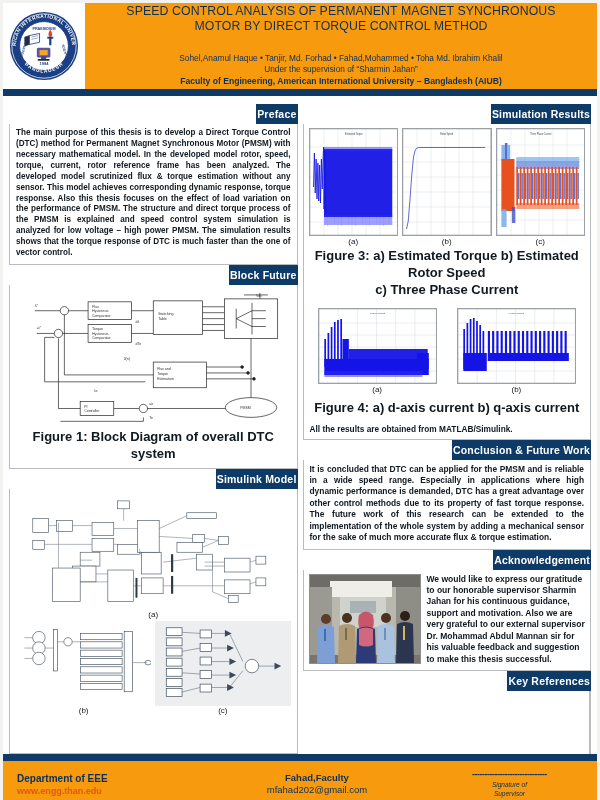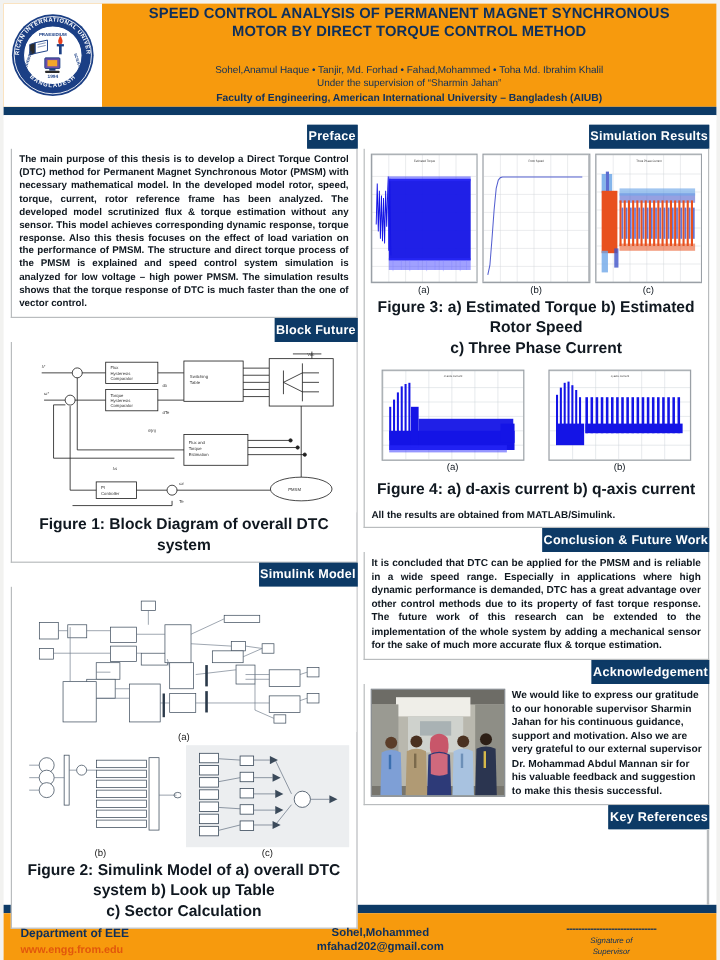--- a/index.html
+++ b/index.html
@@ -27,21 +27,21 @@
     width:82px;min-width:82px;background:#ffffff;
     display:flex;align-items:center;justify-content:center;
   }
   .seal{width:74px;height:74px;display:block;}
   .header-text{
     flex:1;display:flex;flex-direction:column;
     align-items:center;justify-content:center;
     text-align:center;padding:3px 8px 4px 8px;box-sizing:border-box;
   }
   .title-line{
-    font-size:12.3px;font-weight:bold;color:#0d2f5c;
+    font-size:12.3px;font-weight:normal;color:#0d2f5c;
     line-height:1.17;letter-spacing:.1px;
   }
   .authors{
     font-size:8.3px;color:#0d2f5c;margin-top:20px;line-height:1.25;
   }
   .supervision{font-size:8.3px;color:#0d2f5c;line-height:1.25;}
   .faculty{font-size:8.6px;font-weight:bold;color:#0d2f5c;margin-top:2px;line-height:1.25;}
 
   .top-navy-band{height:7px;background:#0d3a66;}
   .band-gap{height:4px;background:#ffffff;}
@@ -118,21 +118,21 @@
   .footer-band{height:7px;background:#0d3a66;}
   .footer{
     height:46px;background:#f79a0d;display:flex;align-items:center;
     padding:0 14px;box-sizing:border-box;
   }
   .foot-left{width:32%;}
   .foot-dept{font-size:10px;font-weight:bold;color:#0d2f5c;}
   .foot-url{font-size:9px;font-weight:bold;color:#e2570c;margin-top:2px;}
   .foot-mid{flex:1;text-align:center;}
   .foot-name{font-size:9.5px;font-weight:bold;color:#0d2f5c;line-height:1.3;}
-  .foot-mail{font-size:9.5px;font-weight:bold;color:#0d2f5c;line-height:1.3;}
+  .foot-mail{font-size:9.5px;font-weight:normal;color:#0d2f5c;line-height:1.3;}
   .foot-right{width:26%;text-align:center;}
   .sig-rule{font-size:9px;font-weight:bold;color:#0d2f5c;letter-spacing:-0.5px;line-height:1;}
   .sig-cap{font-size:6.5px;font-style:italic;color:#0d2f5c;line-height:1.25;margin-top:2px;}
 
   .spacer{flex:1;}
 </style>
 </head>
 <body>
 
 <div class="poster">
@@ -429,24 +429,20 @@
                 <path d="M106 37 l6 3 l-6 3 z"></path>
               </g>
             </svg>
           </div>
         </div>
         <div style="display:flex;gap:4px;padding:0 6px;">
           <span class="sub-lbl" style="flex:1;">(b)</span>
           <span class="sub-lbl" style="flex:1;">(c)</span>
         </div>
         <div class="spacer"></div>
-        <div class="fig-cap">
-          <div>Figure 2: Simulink Model of   a) overall DTC system   b) Look up Table</div>
-          <div>c) Sector Calculation</div>
-        </div>
       </div>
     </div>
 
     <div class="col">
 
       <div class="sec-head">Simulation Results</div>
       <div class="panel">
         <div class="chart-row">
 
           <div class="chart-cell">
@@ -747,24 +743,24 @@
       <div class="sec-head">Key References</div>
       <div class="panel" style="flex:1;">
       </div>
     </div>
   </div>
 
   <div class="footer-band"></div>
   <div class="footer">
     <div class="foot-left">
       <div class="foot-dept">Department of EEE</div>
-      <div class="foot-url">www.engg.from.edu</div>
+      <div class="foot-url">www.engg.than.edu</div>
     </div>
     <div class="foot-mid">
-      <div class="foot-name">Sohel,Mohammed</div>
+      <div class="foot-name">Fahad,Faculty</div>
       <div class="foot-mail">mfahad202@gmail.com</div>
     </div>
     <div class="foot-right">
       <div class="sig-rule">------------------------------</div>
       <div class="sig-cap">Signature of</div>
       <div class="sig-cap" style="margin-top:0;">Supervisor</div>
     </div>
   </div>
 </div>
 

